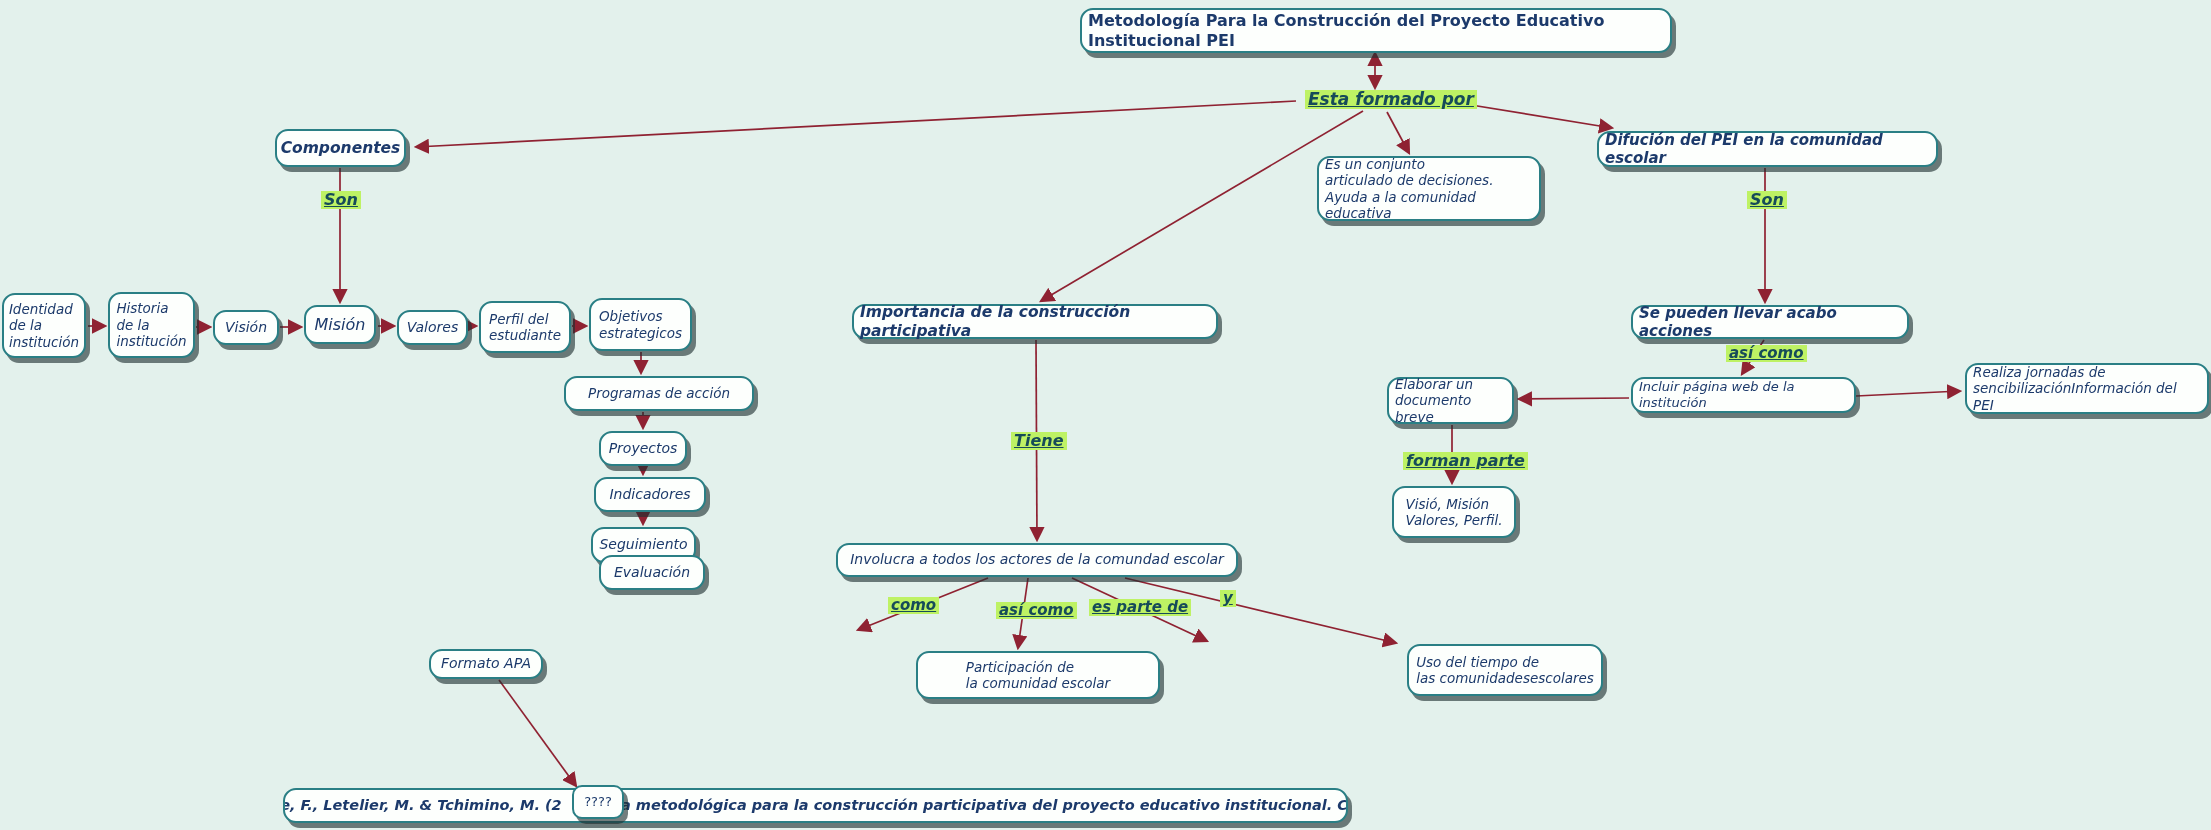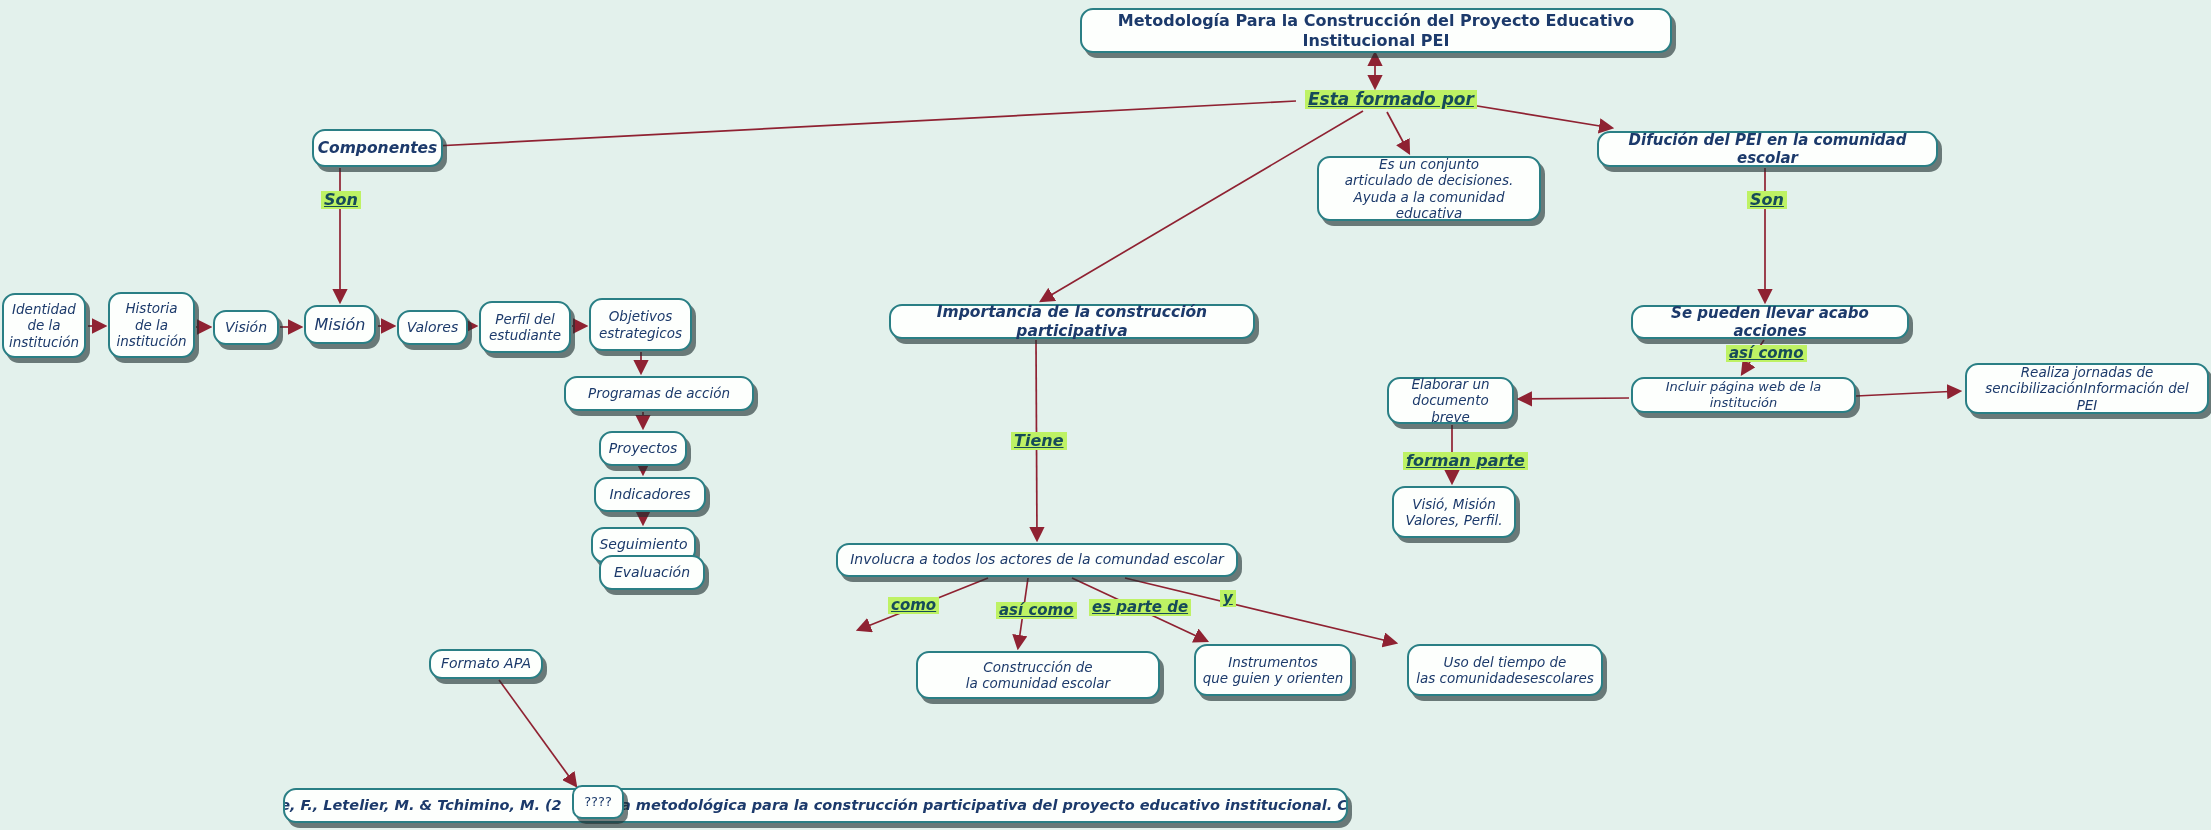--- a/index.html
+++ b/index.html
@@ -6,29 +6,29 @@
   body{font-family:"DejaVu Sans", sans-serif;}
   #canvas{position:relative;width:2211px;height:830px;background:#e3f1ec;overflow:hidden;}
   #wires{position:absolute;left:0;top:0;z-index:0;}
   .label{
     position:absolute;z-index:1;color:#164b59;font-weight:bold;font-style:italic;
     background:#bef264;padding:0 3px;white-space:nowrap;line-height:1.1;font-size:15px;text-decoration:underline;
   }
   .node{
     position:absolute;z-index:2;background:#fdfffd;border:2.5px solid #2a7f85;border-radius:13px;
     box-shadow:4px 5px 0 rgba(31,46,48,.62);color:#1c3a6b;font-style:italic;font-size:14px;
-    line-height:1.22;display:flex;align-items:center;justify-content:center;text-align:center;
+    line-height:1.22;display:flex;align-items:center;justify-content:center;
     white-space:pre-line;box-sizing:border-box;padding:2px 6px;
   }
   .bold{font-weight:bold;}
   .upright{font-style:normal;}
   .fs13{font-size:13px;}
   .fs135{font-size:13.5px;}
   .fs15{font-size:15px;}
-  .fs155{font-size:15.5px;margin-left:37px;}
+  .fs155{font-size:15.5px;}
   .fs16{font-size:16px;}
   .citation{white-space:nowrap;overflow:hidden;font-size:14.5px;}
   .gap{display:inline-block;width:44px;flex:0 0 auto;}
   .unknown{z-index:4;font-style:normal;font-size:13px;border-radius:10px;padding:1px 4px;}
 </style>
 </head>
 <body>
 
 <div id="canvas">
 
@@ -103,24 +103,22 @@
 estrategicos</div>
 
   <div class="node fs135" style="left:564px;top:376px;width:190px;height:35px">Programas de acción</div>
   <div class="node" style="left:599px;top:431px;width:88px;height:35px">Proyectos</div>
   <div class="node" style="left:594px;top:477px;width:112px;height:35px">Indicadores</div>
   <div class="node" style="left:591px;top:527px;width:105px;height:36px">Seguimiento</div>
   <div class="node" style="left:599px;top:555px;width:106px;height:35px">Evaluación</div>
 
   <div class="node bold fs155" style="left:852px;top:304px;width:366px;height:35px">Importancia de la construcción participativa</div>
   <div class="node" style="left:836px;top:543px;width:402px;height:34px">Involucra a todos los actores de la comundad escolar</div>
-  <div class="node fs135" style="left:916px;top:651px;width:244px;height:48px">Construcción de
+  <div class="node fs135" style="left:916px;top:651px;width:244px;height:48px">Participación de
 la comunidad escolar</div>
-  <div class="node fs135" style="left:1194px;top:644px;width:158px;height:52px">Instrumentos
-que guien y orienten</div>
   <div class="node fs135" style="left:1407px;top:644px;width:196px;height:52px">Uso del tiempo de
 las comunidadesescolares</div>
 
   <div class="node bold fs15" style="left:1631px;top:305px;width:278px;height:34px">Se pueden llevar acabo acciones</div>
   <div class="node fs13" style="left:1631px;top:377px;width:225px;height:36px">Incluir página web de la institución</div>
   <div class="node fs135" style="left:1387px;top:377px;width:127px;height:47px">Elaborar un
 documento breve</div>
   <div class="node fs135" style="left:1965px;top:363px;width:244px;height:51px">Realiza jornadas de
 sencibilizaciónInformación del PEI</div>
   <div class="node fs135" style="left:1392px;top:486px;width:124px;height:52px">Visió, Misión

